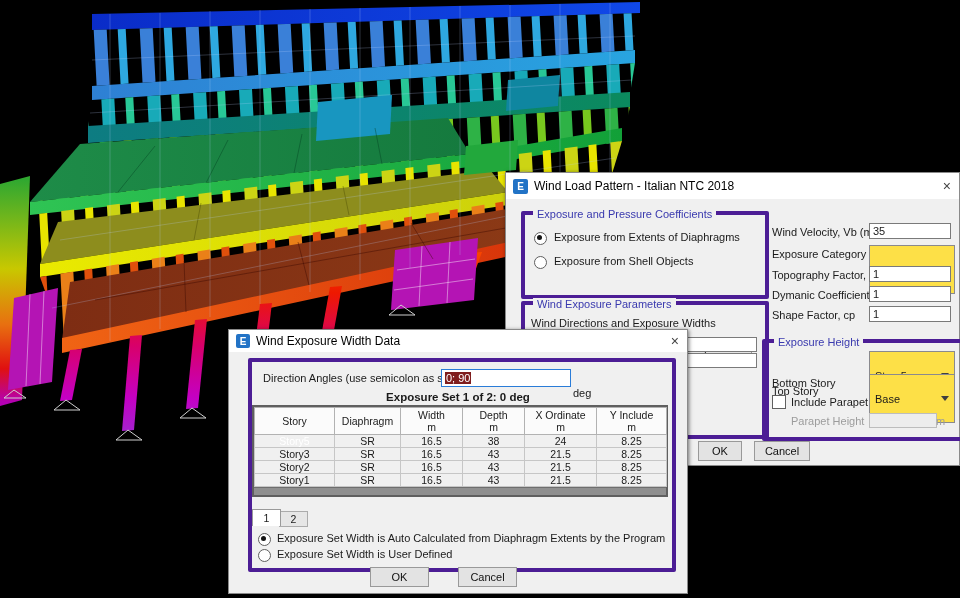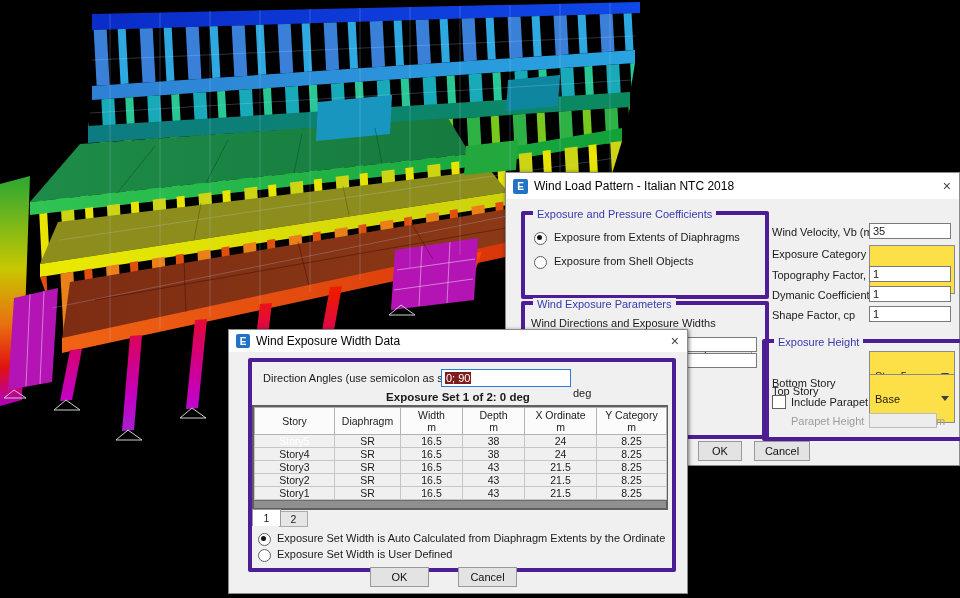--- a/index.html
+++ b/index.html
@@ -336,36 +336,28 @@
               </th>
             <th>
                 <div>Depth</div>
                 <div>m</div>
               </th>
             <th>
                 <div>X Ordinate</div>
                 <div>m</div>
               </th>
             <th>
-                <div>Y Category</div>
+                <div>Y Include</div>
                 <div>m</div>
               </th>
           </tr>
         </thead>
         <tbody>
           <tr>
             <td class="sel">Story5</td>
-              <td>SR</td>
-            <td>16.5</td>
-              <td>38</td>
-            <td>24</td>
-              <td>8.25</td>
-          </tr>
-          <tr>
-            <td>Story4</td>
               <td>SR</td>
             <td>16.5</td>
               <td>38</td>
             <td>24</td>
               <td>8.25</td>
           </tr>
           <tr>
             <td>Story3</td>
               <td>SR</td>
             <td>16.5</td>
@@ -391,21 +383,21 @@
           </tr>
         </tbody>
       </table>
       <div class="hscroll" style="left:0;right:0;bottom:0;position:relative;"></div>
     </div>
 
     <div class="tab active" style="left:23px;top:179px;width:27px;height:16px;">1</div>
     <div class="tab inactive" style="left:50px;top:181px;width:27px;height:14px;">2</div>
 
     <span class="rad on" style="left:29px;top:203px;"></span>
-    <span class="lbl" style="left:48px;top:202px;">Exposure Set Width is Auto Calculated from Diaphragm Extents by the Ordinate</span>
+    <span class="lbl" style="left:48px;top:202px;">Exposure Set Width is Auto Calculated from Diaphragm Extents by the Program</span>
     <span class="rad" style="left:29px;top:219px;"></span>
     <span class="lbl" style="left:48px;top:218px;">Exposure Set Width is User Defined</span>
 
     <div class="btn" style="left:141px;top:237px;width:57px;height:18px;">OK</div>
     <div class="btn" style="left:229px;top:237px;width:57px;height:18px;">Cancel</div>
   </div>
 
 </div>
 
 </body></html>

